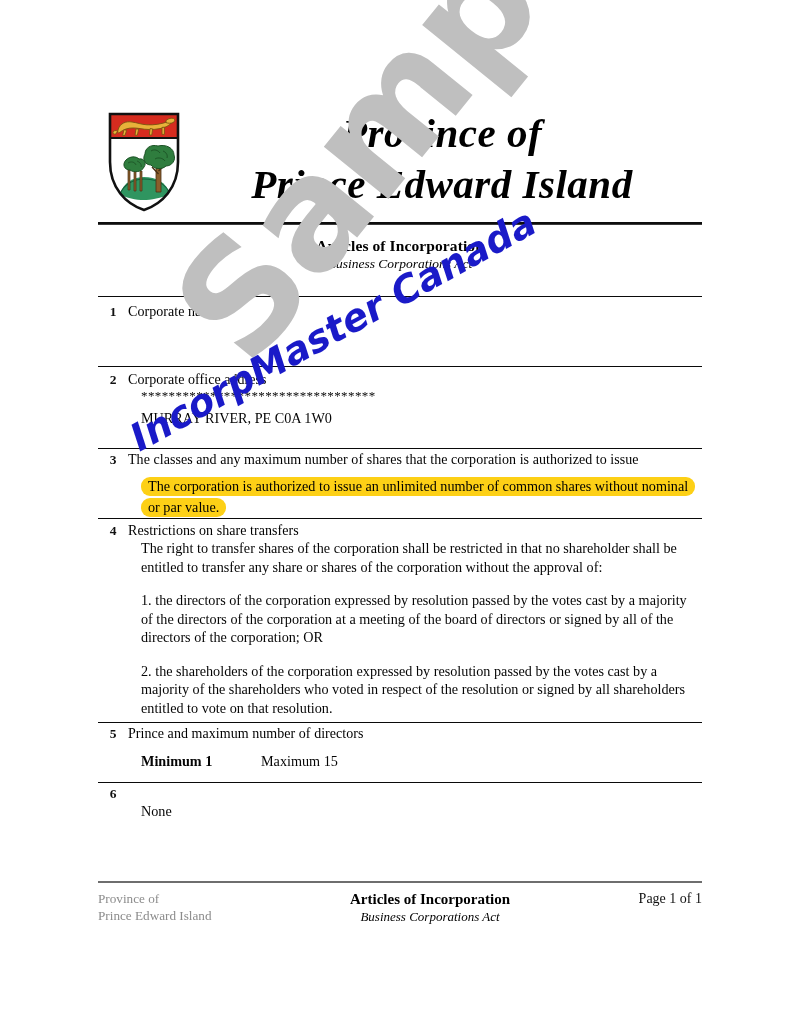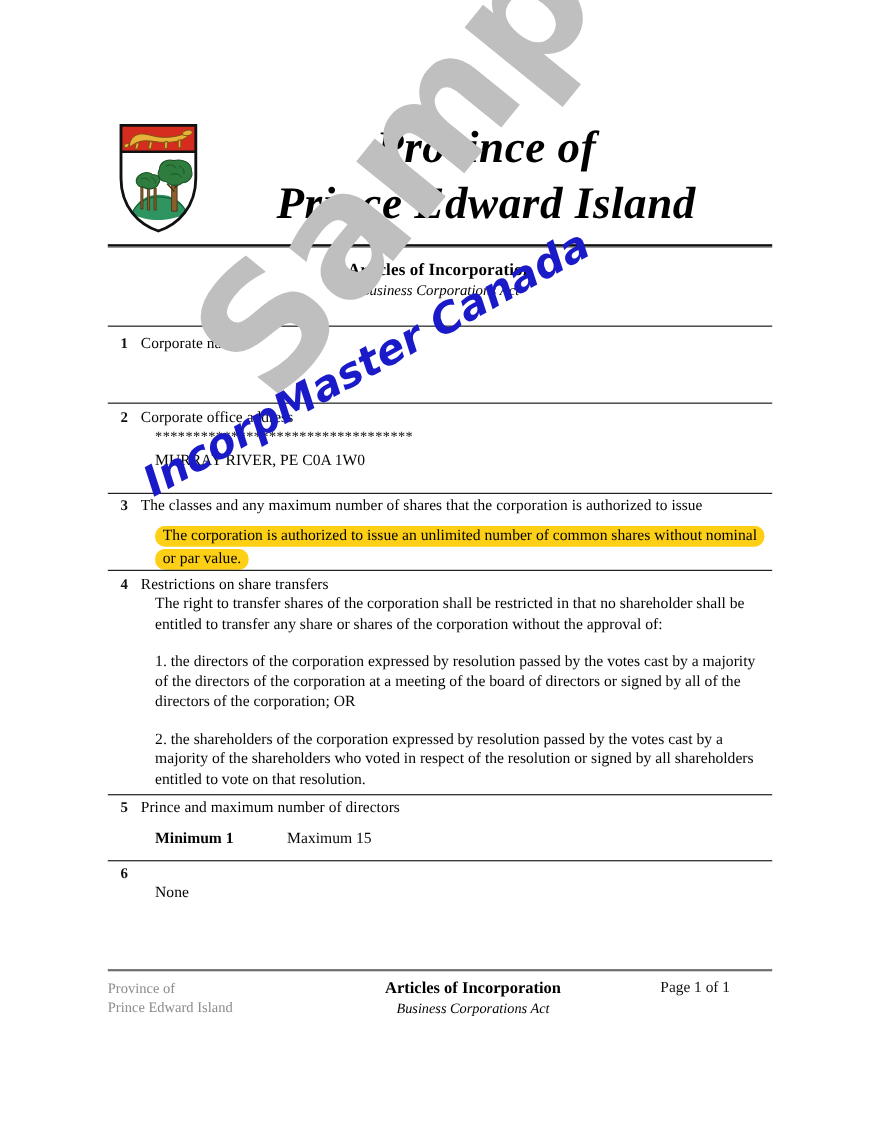--- a/index.html
+++ b/index.html
@@ -193,21 +193,21 @@
     color: #000;
   }
   .foot-mid .f2 {
     font-style: italic;
     font-size: 13px;
     line-height: 16px;
     color: #000;
   }
   .foot-right {
     width: 140px;
-    text-align: center;
+    text-align: right;
     font-size: 14px;
     color: #111;
     padding-top: 1px;
   }
 
   
   .wm-sample {
     position: absolute;
     left: 150px;
     top: 290px;

